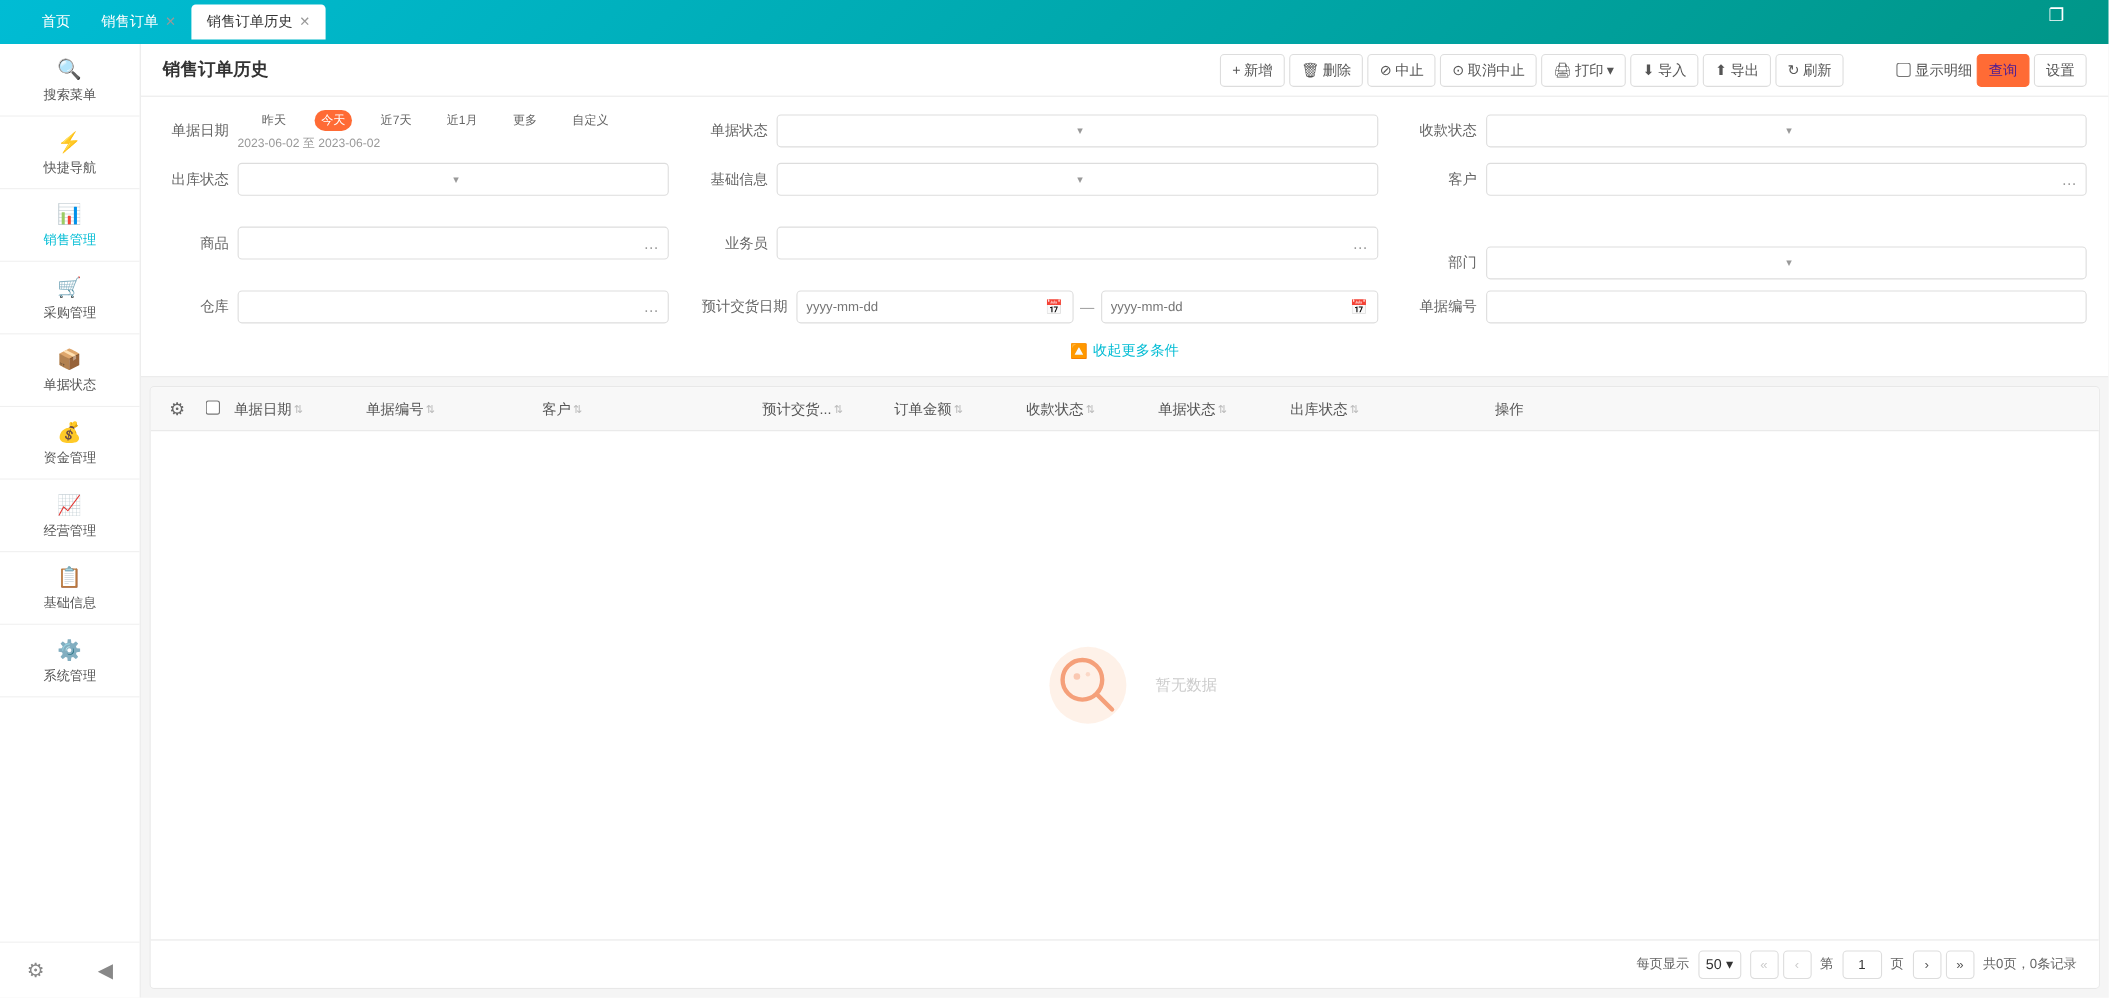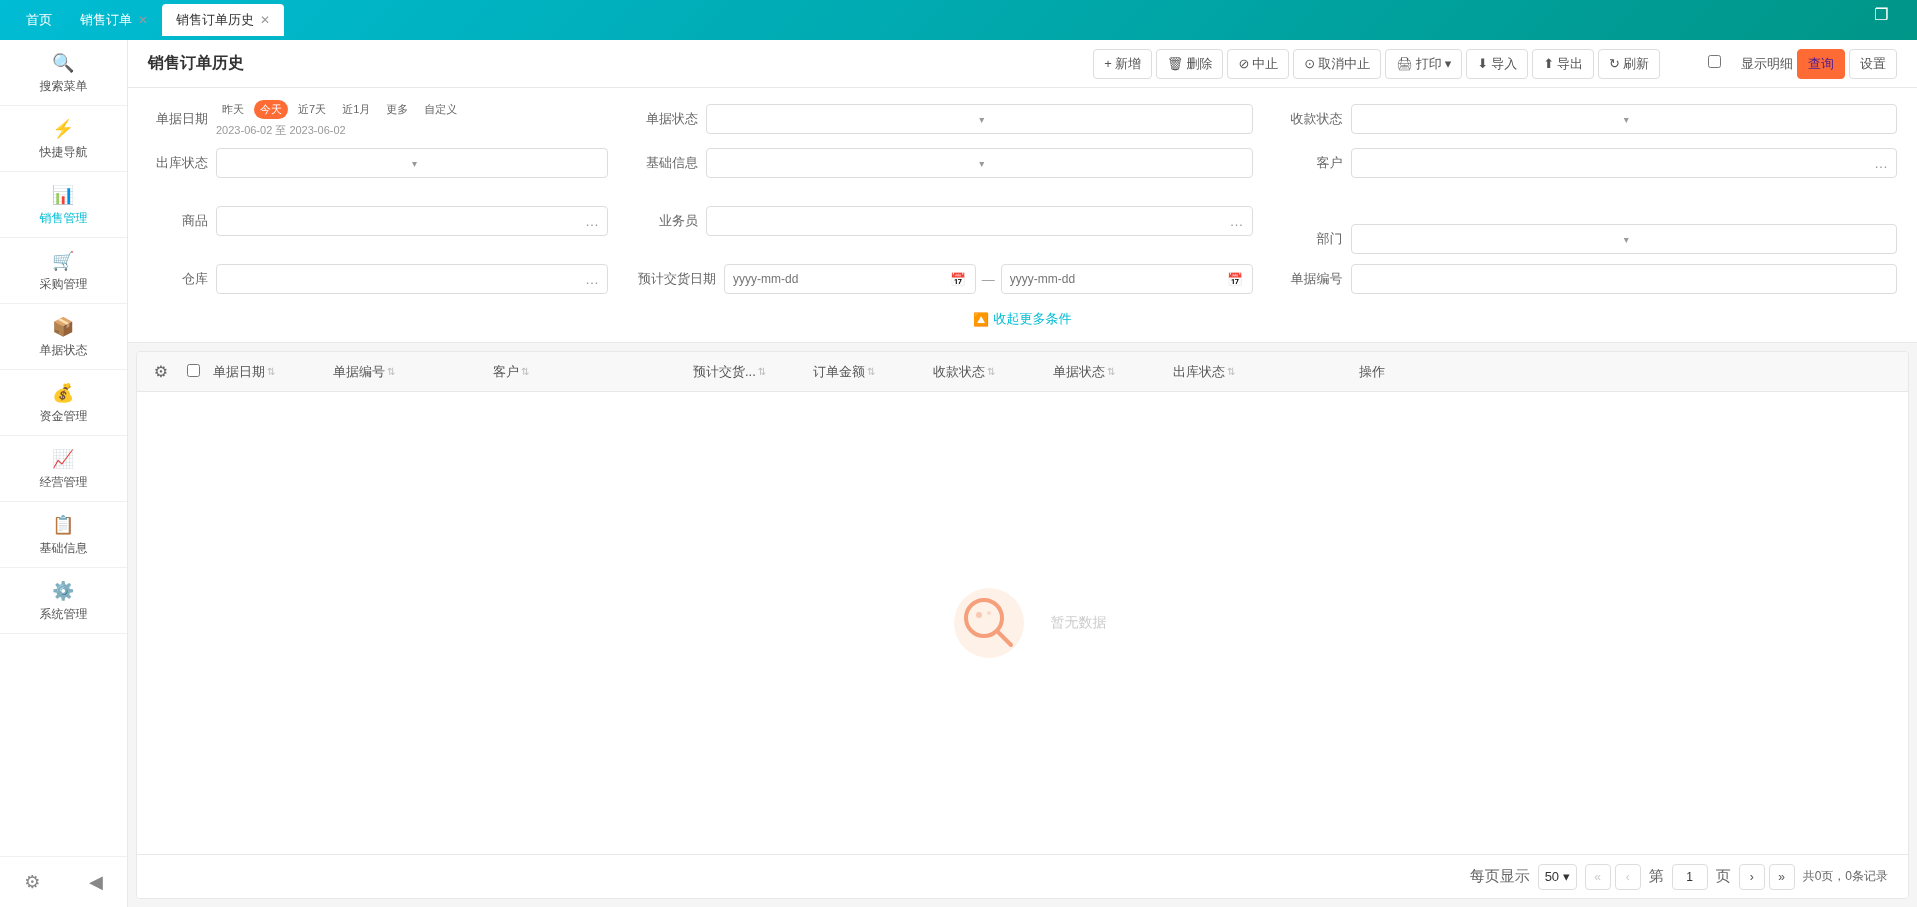--- a/index.html
+++ b/index.html
@@ -4,21 +4,21 @@
   <style>
     * { box-sizing: border-box; margin: 0; padding: 0; font-family: 'Microsoft YaHei', Arial, sans-serif; font-size: 13px; }
     body { display: flex; flex-direction: column; height: 907px; width: 1917px; overflow: hidden; background: #f5f5f5; }
 
     
     .top-bar {
       height: 40px;
       background: linear-gradient(135deg, #00bcd4, #009688);
       display: flex;
       align-items: center;
-      padding: 0 12px;
+      padding: 0 24px;
       flex-shrink: 0;
     }
     .tab-item {
       height: 32px;
       padding: 0 14px;
       display: flex;
       align-items: center;
       color: #fff;
       cursor: pointer;
       border-radius: 4px 4px 0 0;
@@ -154,22 +154,22 @@
       white-space: nowrap;
     }
     .toolbar-btn.primary {
       background: #ff6b35;
       border-color: #ff6b35;
       color: #4c1d95;
     }
     .toolbar-btn .btn-icon { font-size: 13px; }
     .display-detail-check {
       display: flex;
-      align-items: flex-start;
-      gap: 20px;
+      align-items: center;
+      gap: 4px;
       cursor: pointer;
       font-size: 12px;
       color: #555;
       padding-left: 44px;
     }
     .display-detail-check input { cursor: pointer; }
 
     
     .filter-area {
       background: #fff;
@@ -250,20 +250,21 @@
       margin-bottom: 4px;
     }
     .date-tab {
       padding: 2px 6px;
       border-radius: 10px;
       font-size: 11px;
       cursor: pointer;
       color: #666;
       background: transparent;
       border: none;
+      margin-left: 16px;
     }
     .date-tab.active {
       background: #ff6b35;
       color: #fff;
     }
     .date-range-text {
       font-size: 11px;
       color: #999;
     }
 
@@ -354,21 +355,21 @@
       height: 44px;
       background: #fff;
       border-top: 1px solid #e8e8e8;
       display: flex;
       align-items: center;
       justify-content: flex-end;
       padding: 0 20px;
       gap: 8px;
       flex-shrink: 0;
     }
-    .pagination-label { font-size: 15px; color: #666; }
+    .pagination-label { font-size: 12px; color: #666; }
     .page-size-select {
       display: flex;
       align-items: center;
       border: 1px solid #ddd;
       border-radius: 4px;
       height: 26px;
       padding: 0 6px;
       cursor: pointer;
       font-size: 12px;
       color: #333;

